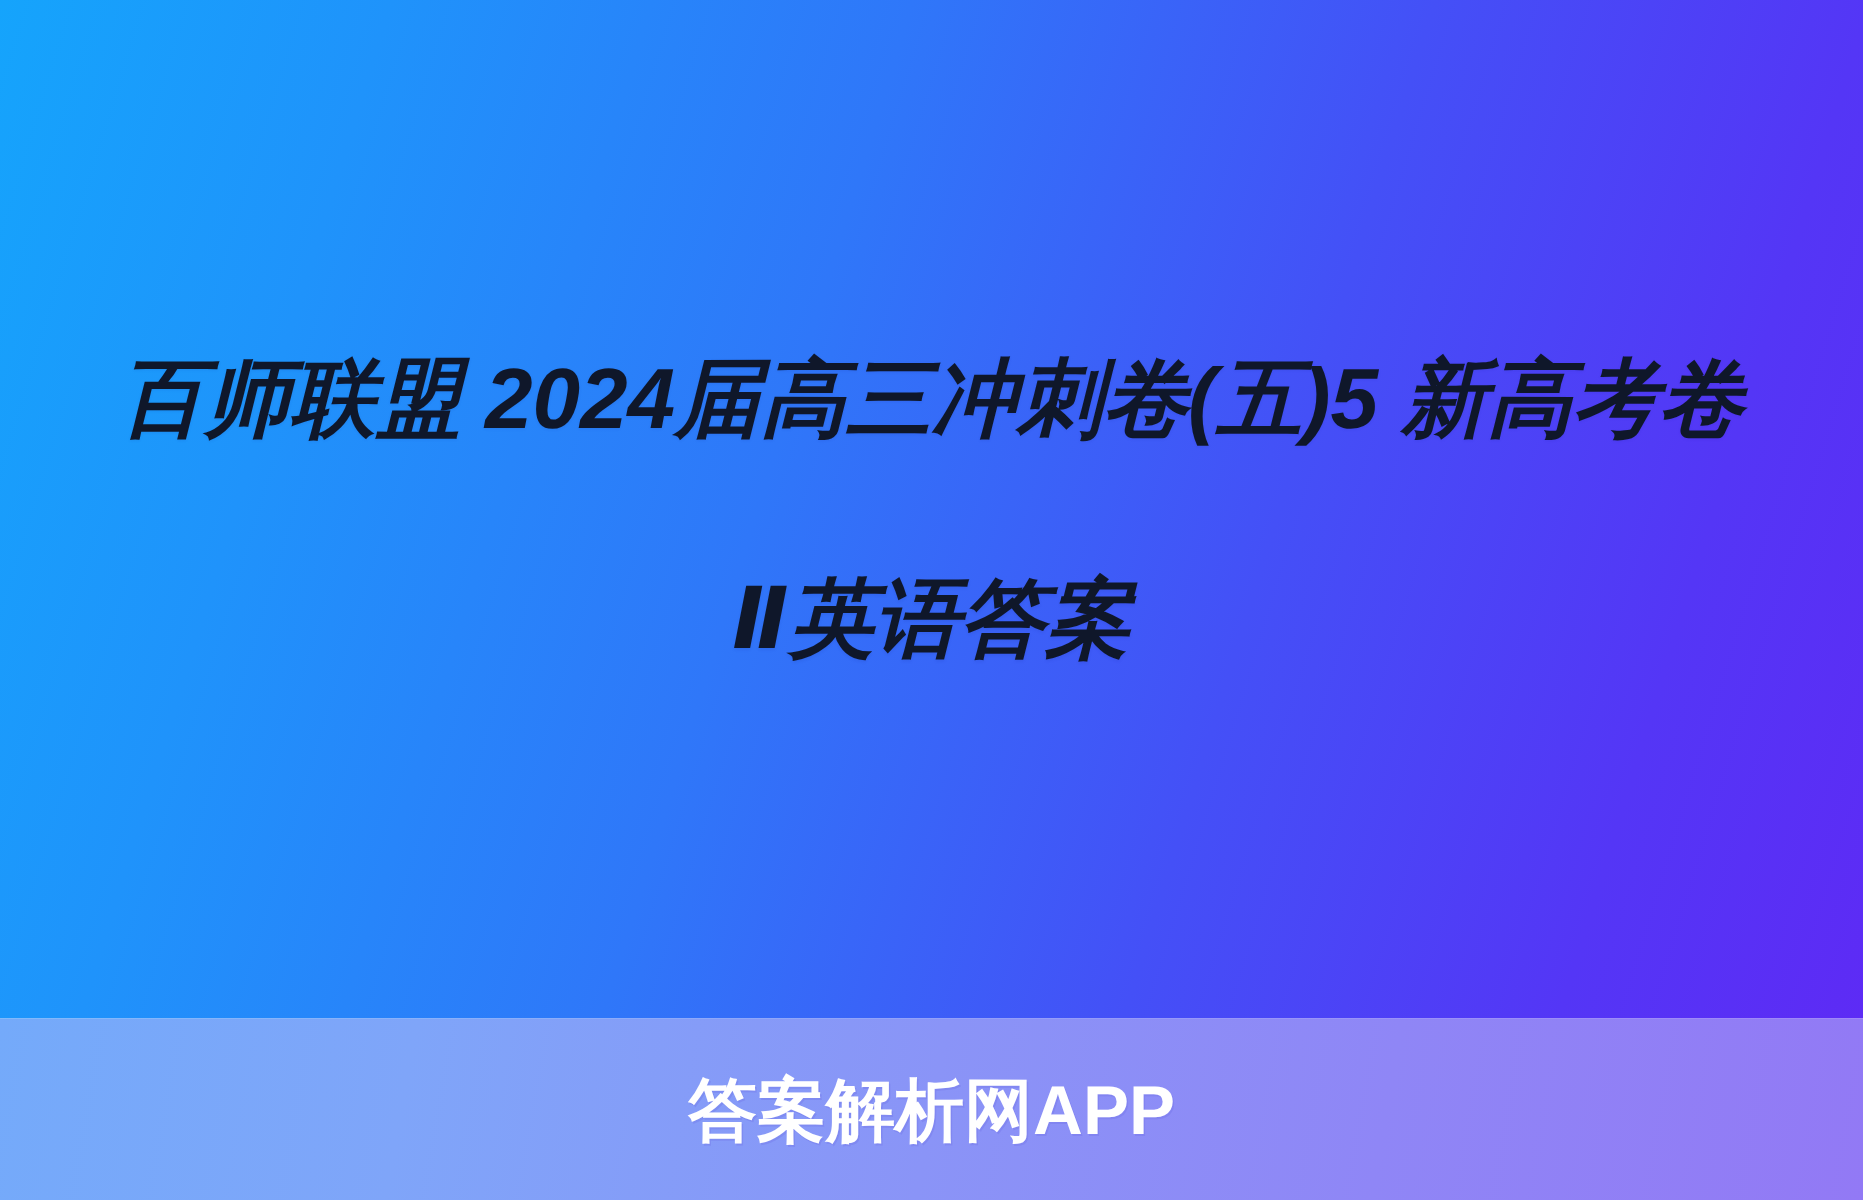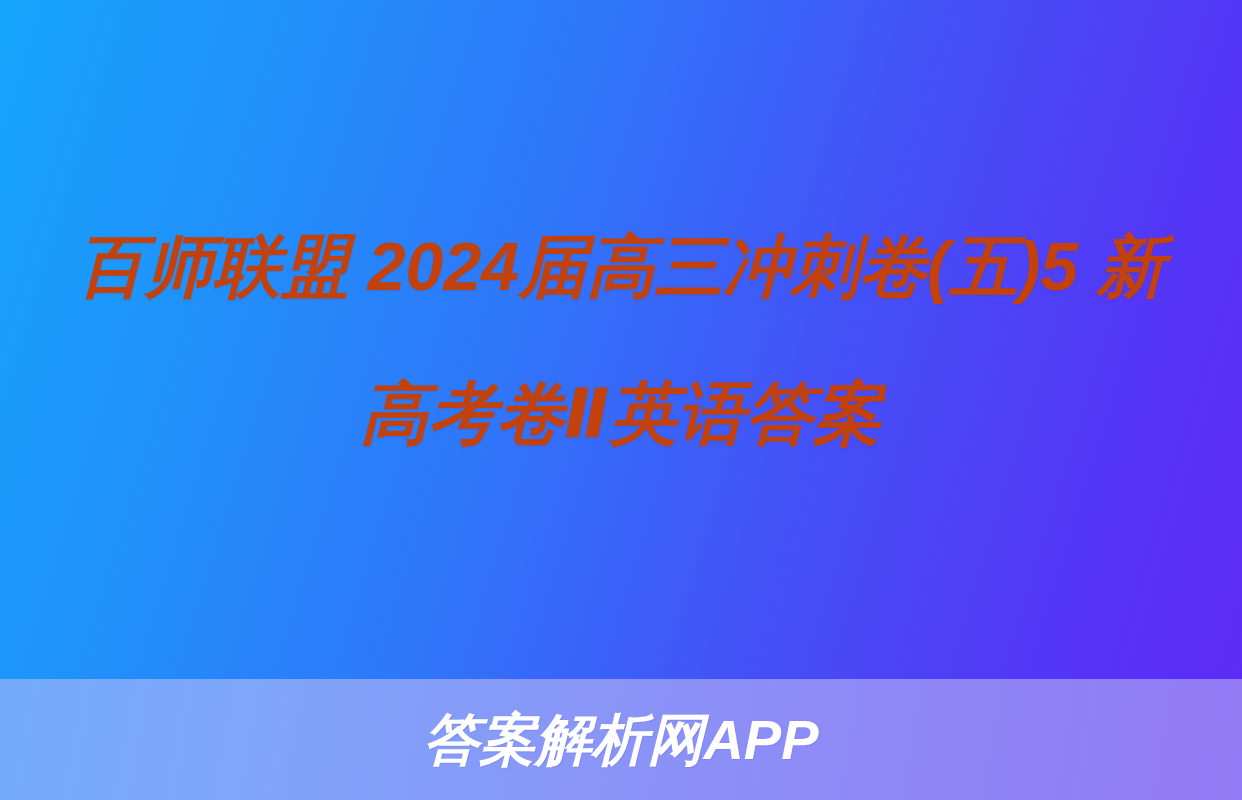--- a/index.html
+++ b/index.html
@@ -31,22 +31,22 @@
     width: 1242px;
     height: 679px;
     display: flex;
     align-items: center;
     justify-content: center;
     box-sizing: border-box;
     padding: 0 76px;
   }
   #title-text {
     width: 1090px;
-    color: #c2410c;
-    font-size: 68px;
+    color: #0f172a;
+    font-size: 57px;
     line-height: 147px;
     font-weight: 700;
     font-style: italic;
     letter-spacing: 0px;
     text-align: center;
     white-space: normal;
     word-break: break-all;
     text-shadow: 0 1px 2px rgba(20, 40, 150, 0.10);
   }
   
@@ -56,23 +56,22 @@
     top: 679px;
     width: 1242px;
     height: 121px;
     background: linear-gradient(100deg, #74aafa 0%, #7fa5f9 22%, #8a94f7 50%, #8f86f6 74%, #9279f5 100%);
     display: flex;
     align-items: center;
     justify-content: center;
   }
   #banner-text {
     color: #ffffff;
-    font-size: 56px;
+    font-size: 46px;
     font-weight: 700;
-    font-style: italic;
     letter-spacing: 0px;
     line-height: 1;
     white-space: nowrap;
     text-shadow: 1px 1px 0 rgba(110, 110, 230, 0.30);
     text-align: center;
   }
 </style>
 </head>
 <body>
 

